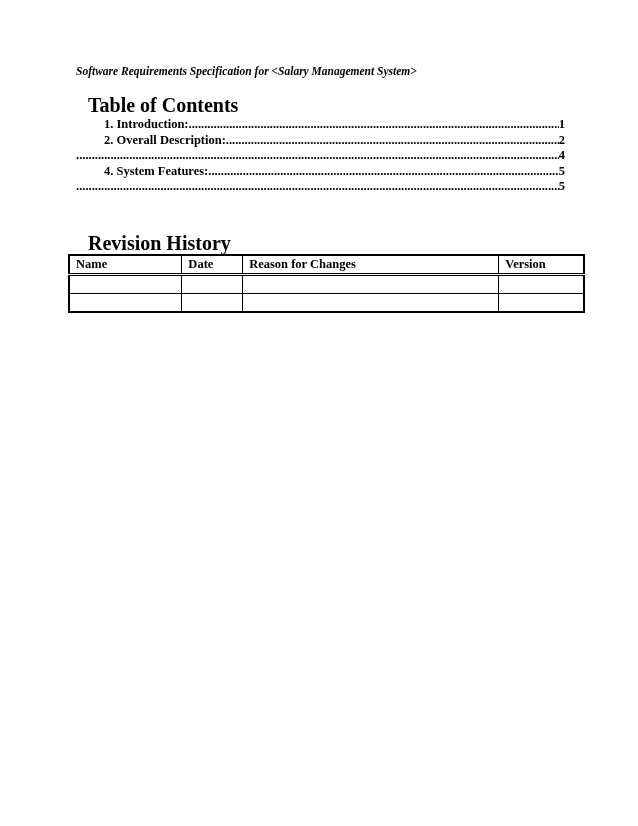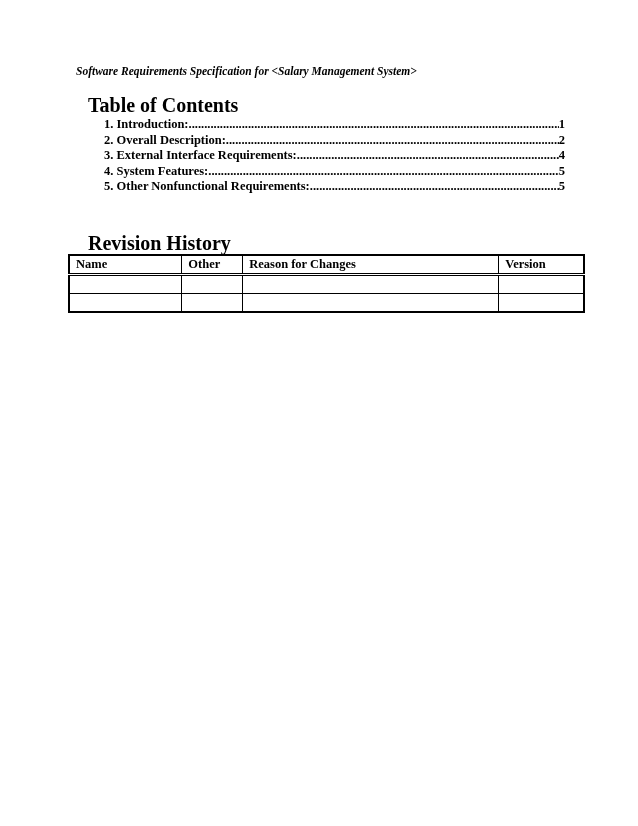--- a/index.html
+++ b/index.html
@@ -57,43 +57,41 @@
     <span class="toc-label">1. Introduction:</span>
     <span class="toc-dots"></span>
     <span class="toc-page">1</span>
   </div>
   <div class="toc-row">
     <span class="toc-label">2. Overall Description:</span>
     <span class="toc-dots"></span>
     <span class="toc-page">2</span>
   </div>
   <div class="toc-row">
-    <span class="toc-label">3. External Interface Requirements:</span>
     <span class="toc-dots"></span>
     <span class="toc-page">4</span>
   </div>
   <div class="toc-row">
     <span class="toc-label">4. System Features:</span>
     <span class="toc-dots"></span>
     <span class="toc-page">5</span>
   </div>
   <div class="toc-row">
-    <span class="toc-label">5. Other Nonfunctional Requirements:</span>
     <span class="toc-dots"></span>
     <span class="toc-page">5</span>
   </div>
 </div>
 
 <h1 class="h1 rev-title">Revision History</h1>
 
 <table class="rev-table">
   <thead>
     <tr>
       <th class="c1">Name</th>
-      <th class="c2">Other</th>
+      <th class="c2">Date</th>
       <th class="c3">Reason for Changes</th>
       <th class="c4">Version</th>
     </tr>
   </thead>
   <tbody>
     <tr>
       <td></td>
       <td></td>
       <td></td>
       <td></td>

